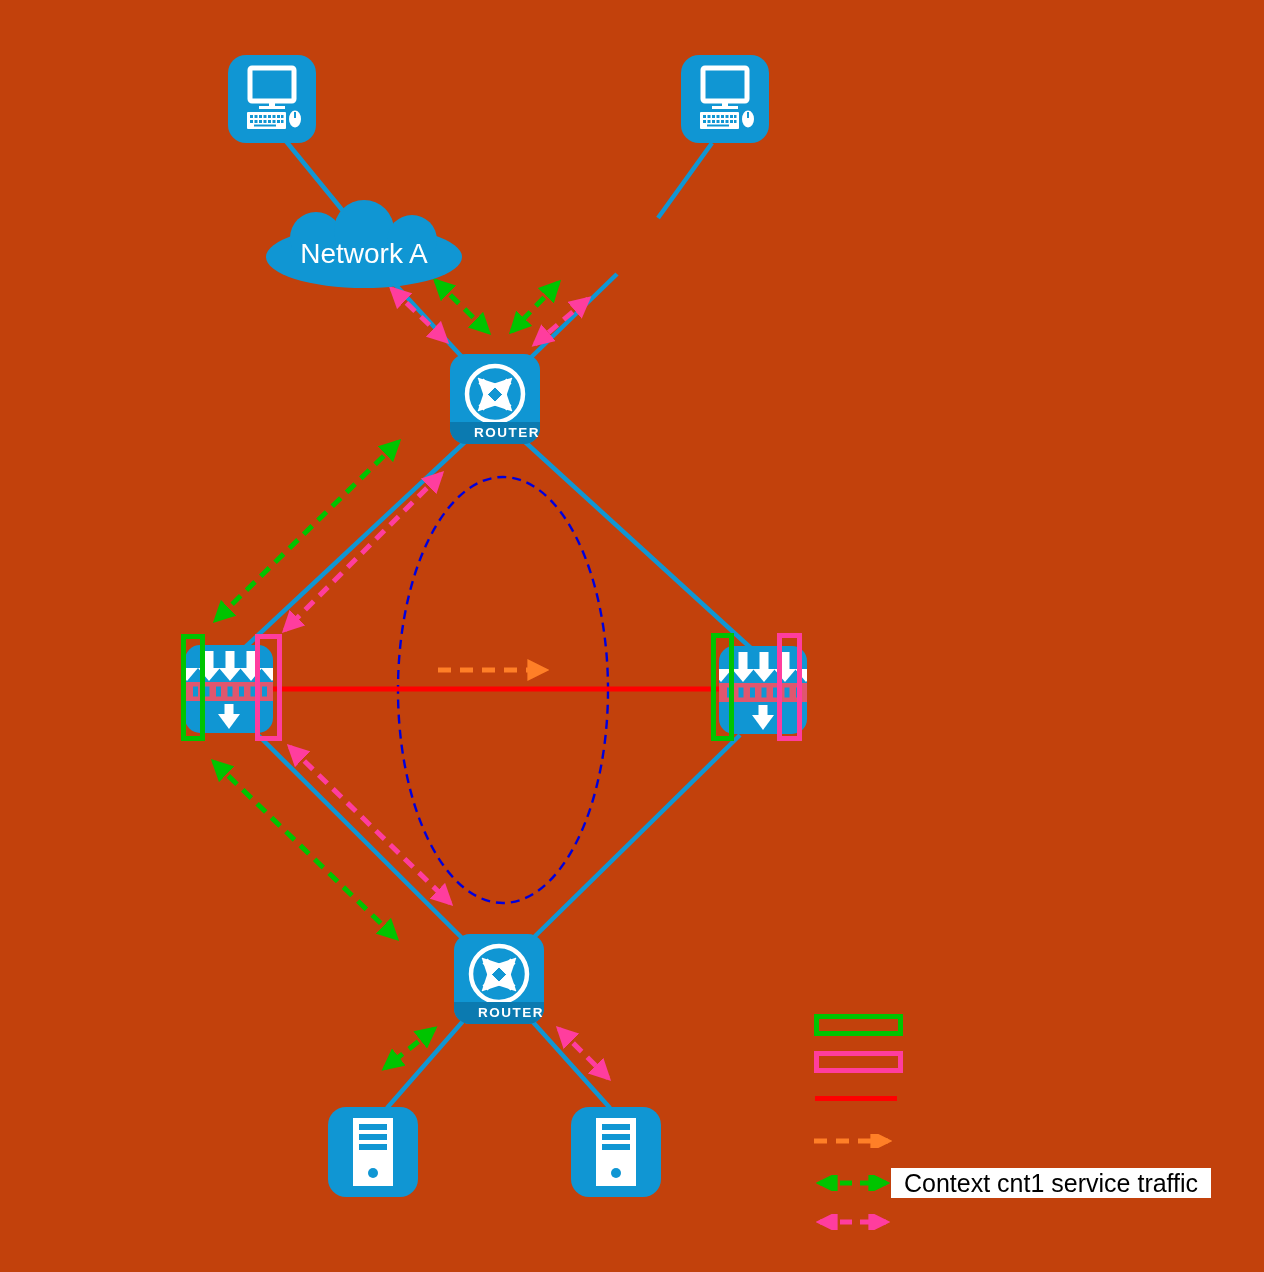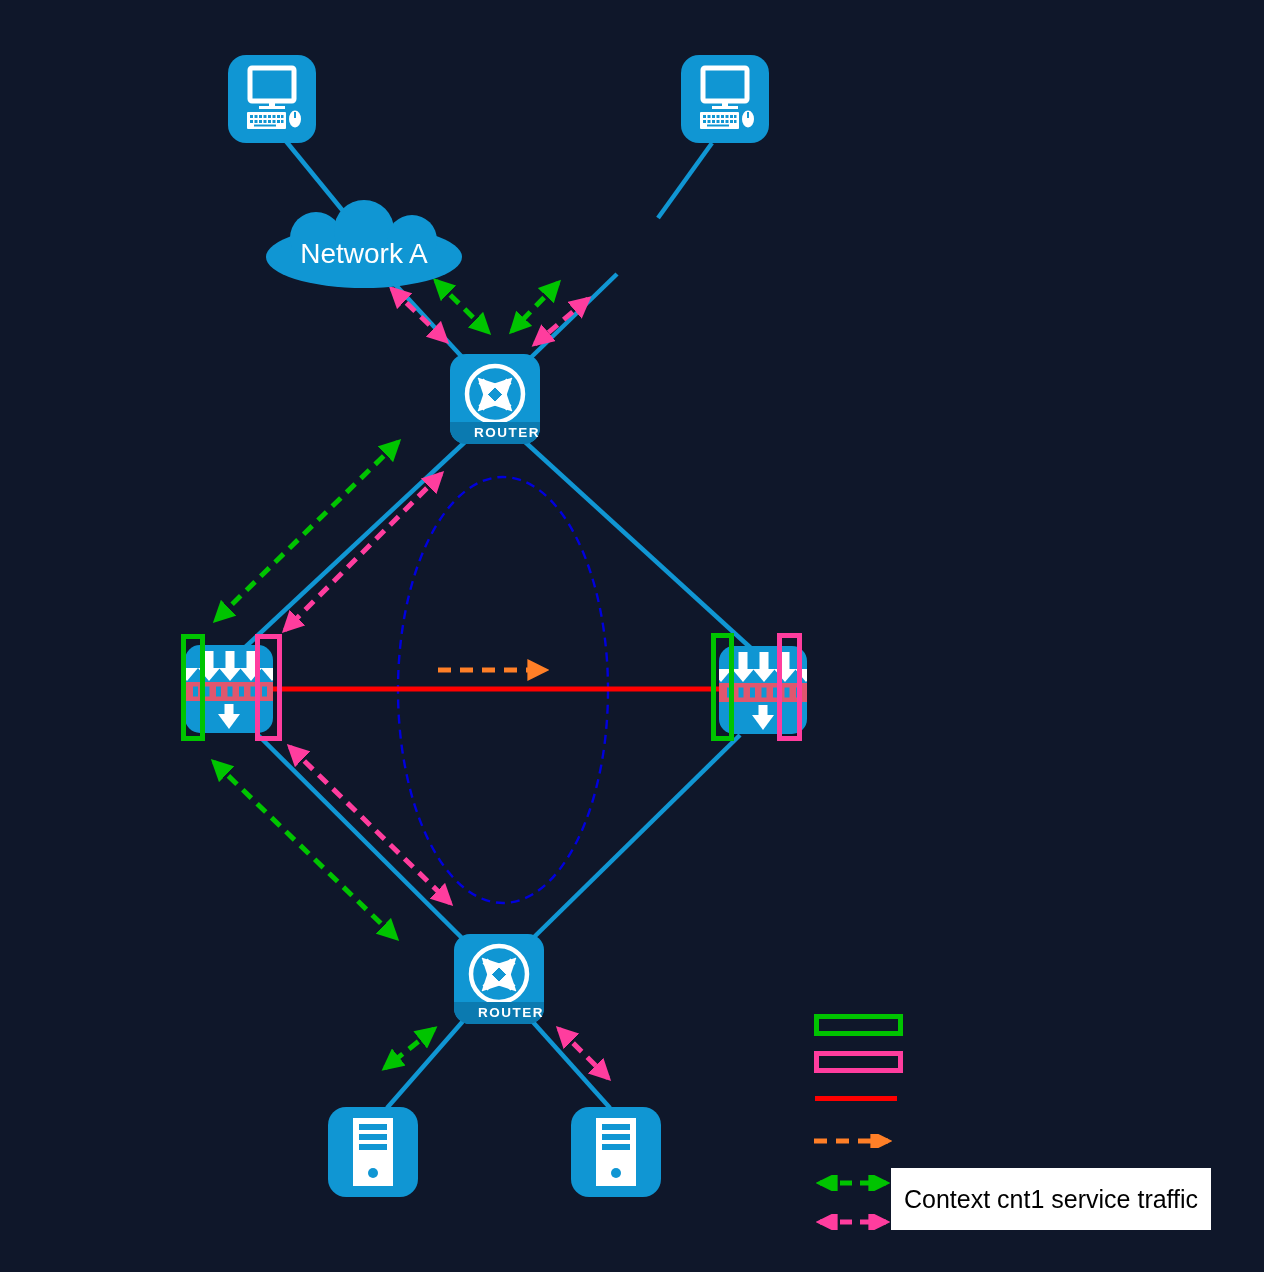--- a/index.html
+++ b/index.html
@@ -1,35 +1,35 @@
 <!DOCTYPE html>
 <html><head>
 <meta charset="utf-8">
 <style>
   html,body{margin:0;padding:0;background:#000;}
-  .canvas{position:relative;width:1264px;height:1272px;background:#0f172a;overflow:hidden;
+  .canvas{position:relative;width:1264px;height:1272px;background:#c2410c;overflow:hidden;
           font-family:"Liberation Sans",sans-serif;}
   svg.layer{position:absolute;left:0;top:0;}
   .link{stroke:#1096d3;stroke-width:4.5;}
   .irf{fill:none;stroke:#0000dd;stroke-width:2.4;stroke-dasharray:9 6;}
   .redline{stroke:#ff0000;stroke-width:5;}
   .dash-g{stroke:#00c400;stroke-width:5;stroke-dasharray:12 8;fill:none;}
   .dash-p{stroke:#ff3d9e;stroke-width:5;stroke-dasharray:12 8;fill:none;}
   .dash-o{stroke:#ff7f27;stroke-width:5;stroke-dasharray:13 9;fill:none;}
   .node{position:absolute;}
   .cloud-label{position:absolute;left:0;top:38px;width:100%;text-align:center;
                color:#fff;font-size:28px;}
   .router-band{position:absolute;left:0;bottom:0;width:100%;height:22px;background:#0b7ab0;
                color:#fff;font-weight:bold;font-size:13.5px;line-height:22px;text-align:right;
                letter-spacing:1.5px;border-radius:0 0 16px 16px;}
   .overlay-rect{position:absolute;background:transparent;box-sizing:border-box;}
   .g-rect{border:5px solid #00c400;}
   .p-rect{border:5px solid #ff3d9e;}
   .legend-label{position:absolute;background:#ffffff;color:#000;font-size:25px;line-height:30px;
-                height:30px;padding:16px 13px;white-space:nowrap;}
+                height:30px;padding:0 13px;white-space:nowrap;}
   .legend-swatch{position:absolute;}
 </style>
 </head>
 <body>
 
 <div class="canvas">
 
   <svg class="layer" width="1264" height="1272" viewBox="0 0 1264 1272">
     <defs>
       <marker id="hg" viewBox="0 0 4 4" markerWidth="4.4" markerHeight="4.4" refX="3.2" refY="2" orient="auto-start-reverse">

